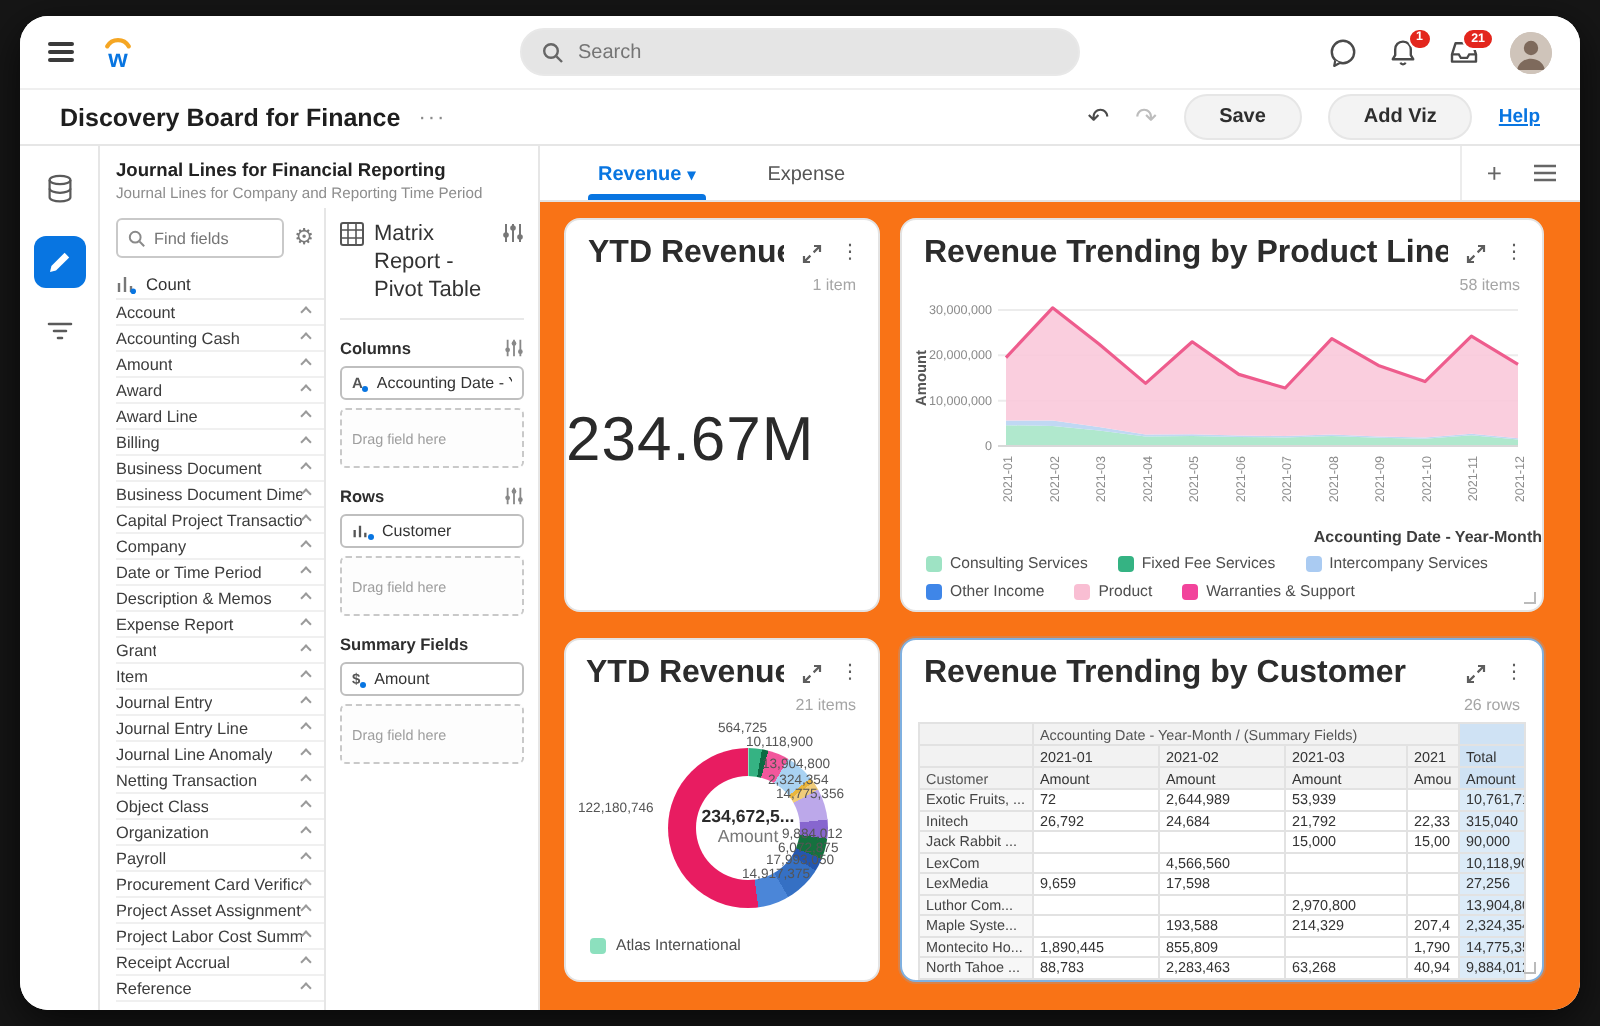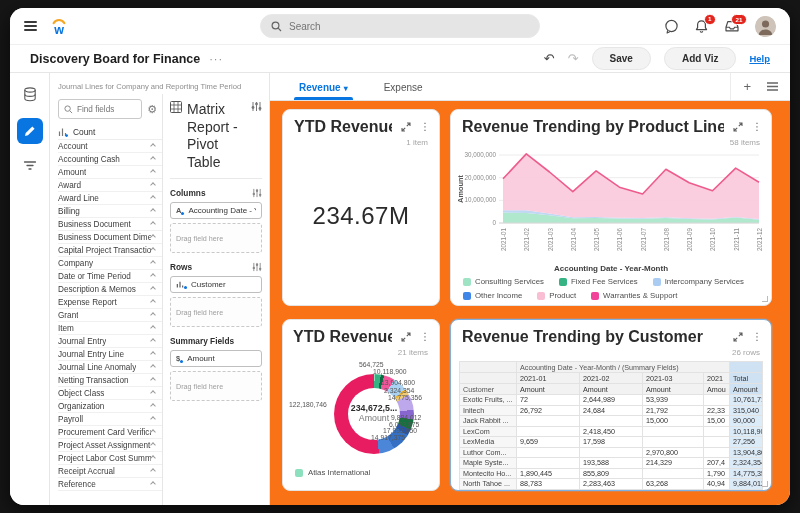--- a/index.html
+++ b/index.html
@@ -41,21 +41,21 @@
   .findbox{flex:1;height:20px;border:1px solid #c9c9c9;border-radius:3px;display:flex;align-items:center;gap:4px;padding:0 5px}
   .findbox input{border:none;outline:none;width:100%;font-size:8.2px;color:#444;font-family:"Liberation Sans",sans-serif;background:transparent}
   .gear{color:#7a7a7a;font-size:11px;cursor:pointer;line-height:1}
   .countrow{display:flex;align-items:center;gap:5px;height:16px;font-size:8.4px;color:#333;border-bottom:1px solid #ededed;cursor:pointer}
   .flist{flex:1;overflow:hidden}
   .frow{display:flex;justify-content:space-between;align-items:center;height:13px;border-bottom:1px solid #f0f0f0;font-size:8.2px;color:#3c3c3c;padding-right:7px;cursor:pointer}
   .frow .ftext{white-space:nowrap;overflow:hidden}
   .chev{width:4px;height:4px;border-left:1px solid #9a9a9a;border-top:1px solid #9a9a9a;transform:rotate(45deg);flex:none}
   .pivotcol{flex:1;border-left:1px solid #e6e6e6;padding:7px 7px 0 7px;overflow:hidden}
   .pivhead{display:flex;gap:5px;align-items:flex-start;padding-bottom:7px;border-bottom:1px solid #e8e8e8}
-  .pivtitle{font-size:14px;color:#333;line-height:1.25;flex:1}
+  .pivtitle{font-size:11px;color:#333;line-height:1.25;flex:1}
   .seclabel{display:flex;justify-content:space-between;align-items:center;font-size:8.3px;font-weight:bold;color:#2e2e2e;margin:9px 0 4px}
   .chip{height:17px;border:1px solid #bfbfbf;border-radius:3px;display:flex;align-items:center;gap:4px;padding:0 5px;font-size:8px;color:#333;background:#fff;white-space:nowrap;overflow:hidden;cursor:grab}
   .dragbox{height:30px;border:1px dashed #c9c9c9;border-radius:3px;display:flex;align-items:center;padding:8px 5px;font-size:7.2px;color:#9e9e9e;margin-top:4px;background:#fdfdfd}
   .ticon{font-size:7.5px;font-weight:bold;color:#555;position:relative;padding-right:3px;flex:none}
   .ticon::after{content:"";position:absolute;right:0;bottom:0;width:3px;height:3px;border-radius:50%;background:#0875e1}
   
   .canvas{flex:1;display:flex;flex-direction:column;min-width:0;background:#f97316}
   .tabbar{height:28px;background:#fff;border-bottom:1px solid #e3e3e3;display:flex;align-items:flex-end;padding-left:26px}
   .tab{font-size:10px;padding:0 3px 7px 3px;margin-right:30px;position:relative;color:#555;cursor:pointer;white-space:nowrap}
   .tab.active{color:#0875e1;font-weight:bold}
@@ -64,27 +64,27 @@
   .tabicons{margin-left:auto;display:flex;align-items:center;align-self:stretch;border-left:1px solid #ececec;padding:0 12px;gap:16px;color:#666}
   .plus{font-size:13px;color:#666;cursor:pointer;line-height:1}
   .cardarea{position:relative;flex:1}
   .card{position:absolute;background:#fff;border:1px solid #e3e3e3;border-radius:8px;overflow:hidden}
   .card.selected{border:1.5px solid #7fb0e0;box-shadow:0 0 0 1px rgba(127,176,224,.25)}
   .cardhead{display:flex;align-items:center;padding:8px 9px 0 11px;gap:9px}
   .cardtitle{font-size:16px;font-weight:bold;color:#2c2c2c;flex:1;white-space:nowrap;overflow:hidden}
   .cardicons{display:flex;gap:9px;color:#5e5e5e;align-items:center}
   .kebab{font-size:10px;line-height:1;cursor:pointer}
   .itemcount{text-align:right;font-size:8px;color:#a5a5a5;padding:2px 11px 0 0}
-  .bignum{position:absolute;left:0;right:0;top:92px;text-align:center;font-size:24px;color:#2a2a2a;font-weight:500;letter-spacing:.5px}
+  .bignum{position:absolute;left:0;right:0;top:92px;text-align:left;font-size:31px;color:#2a2a2a;font-weight:500;letter-spacing:.5px}
   .grip{position:absolute;right:3px;bottom:3px;width:6px;height:6px;border-right:1.5px solid #bbb;border-bottom:1.5px solid #bbb;cursor:nwse-resize}
   
   .acsvg{display:block;margin:2px 0 0 2px}
   .ytick,.xtick{font-size:6.3px;fill:#8b8b8b}
   .ylab{font-size:7.4px;fill:#555;font-weight:bold}
-  .axistitle{text-align:center;font-size:8px;font-weight:bold;color:#3e3e3e;margin-top:1px}
+  .axistitle{text-align:right;font-size:8px;font-weight:bold;color:#3e3e3e;margin-top:1px}
   .legend{display:flex;flex-wrap:wrap;padding:4px 12px 0 12px;gap:5px 15px;font-size:7.8px;color:#4e4e4e}
   .legitem{display:flex;align-items:center;gap:4px}
   .sw{width:8px;height:8px;border-radius:2px;flex:none}
   
   .ring{position:absolute;left:51px;top:54px;width:80px;height:80px;border-radius:50%}
   .hole{position:absolute;left:65px;top:68px;width:52px;height:52px;border-radius:50%;background:#fff}
   .centertxt{position:absolute;left:41px;top:83px;width:100px;text-align:center;pointer-events:none}
   .cval{font-size:8.8px;font-weight:bold;color:#2a2a2a}
   .clab{font-size:8.8px;color:#777}
   .dlabel{position:absolute;font-size:6.8px;color:#555;white-space:nowrap}
@@ -187,20 +187,21 @@
       </span>
       <span class="railico">
         <svg width="14" height="12" viewBox="0 0 14 12">
             <path d="M1.5 2h11M4 5.5h6M6 9h2" fill="none" stroke="#5a5a5a" stroke-width="1.3" stroke-linecap="round"></path>
           </svg>
       </span>
     </div>
 
     <div class="panelwrap">
       <div class="srcheader">
+        <div class="srctitle">Journal Lines for Financial Reporting</div>
         <div class="srcsub">Journal Lines for Company and Reporting Time Period</div>
       </div>
       <div class="cols">
         <div class="fieldcol">
           <div class="searchrow">
             <div class="findbox">
               <span>
                 <svg width="9" height="9" viewBox="0 0 10 10">
                     <circle cx="4" cy="4" r="3" fill="none" stroke="#8a8a8a" stroke-width="1.1"></circle>
                     <path d="M6.4 6.4L9 9" stroke="#8a8a8a" stroke-width="1.1"></path>
@@ -601,21 +602,21 @@
                     <td class="rowhead">Jack Rabbit ...</td>
                     <td class=""></td>
                     <td class=""></td>
                     <td class="">15,000</td>
                     <td class="">15,00</td>
                     <td class="totcell">90,000</td>
                   </tr>
                   <tr>
                     <td class="rowhead">LexCom</td>
                     <td class=""></td>
-                    <td class="">2,418,450</td>
+                    <td class="">4,566,560</td>
                     <td class=""></td>
                     <td class=""></td>
                     <td class="totcell">10,118,900</td>
                   </tr>
                   <tr>
                     <td class="rowhead">LexMedia</td>
                     <td class="">9,659</td>
                     <td class="">17,598</td>
                     <td class=""></td>
                     <td class=""></td>

